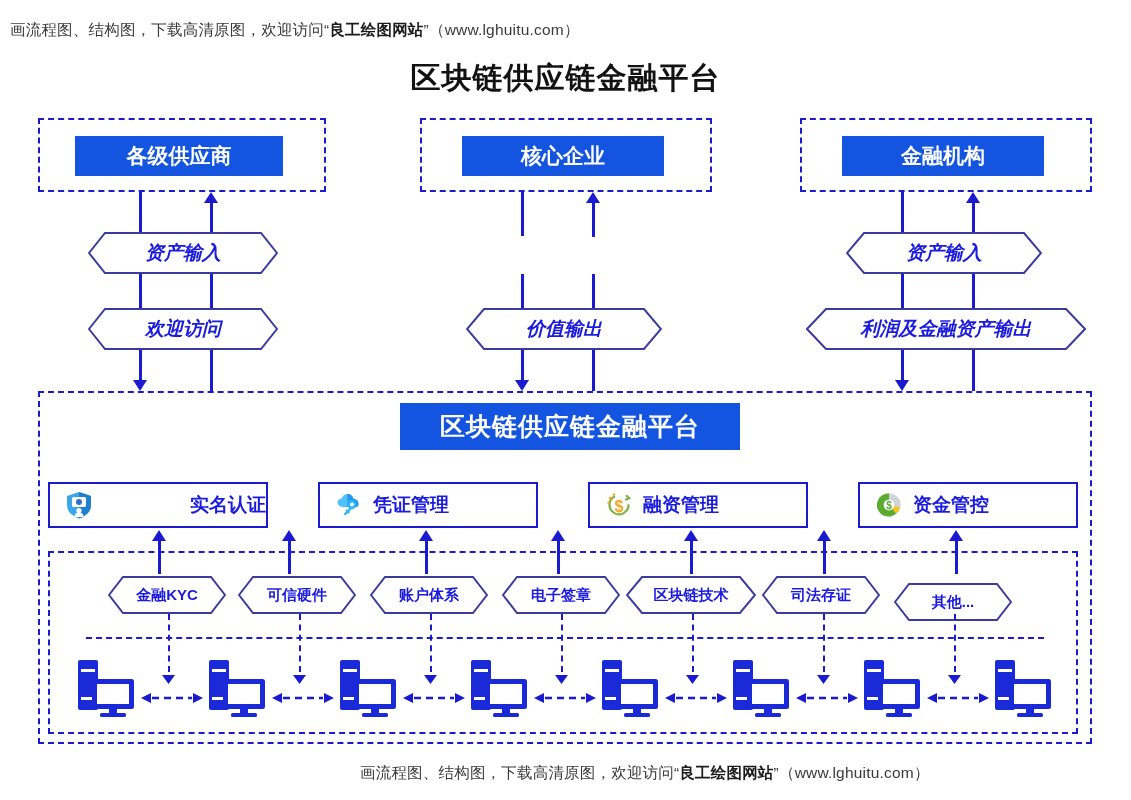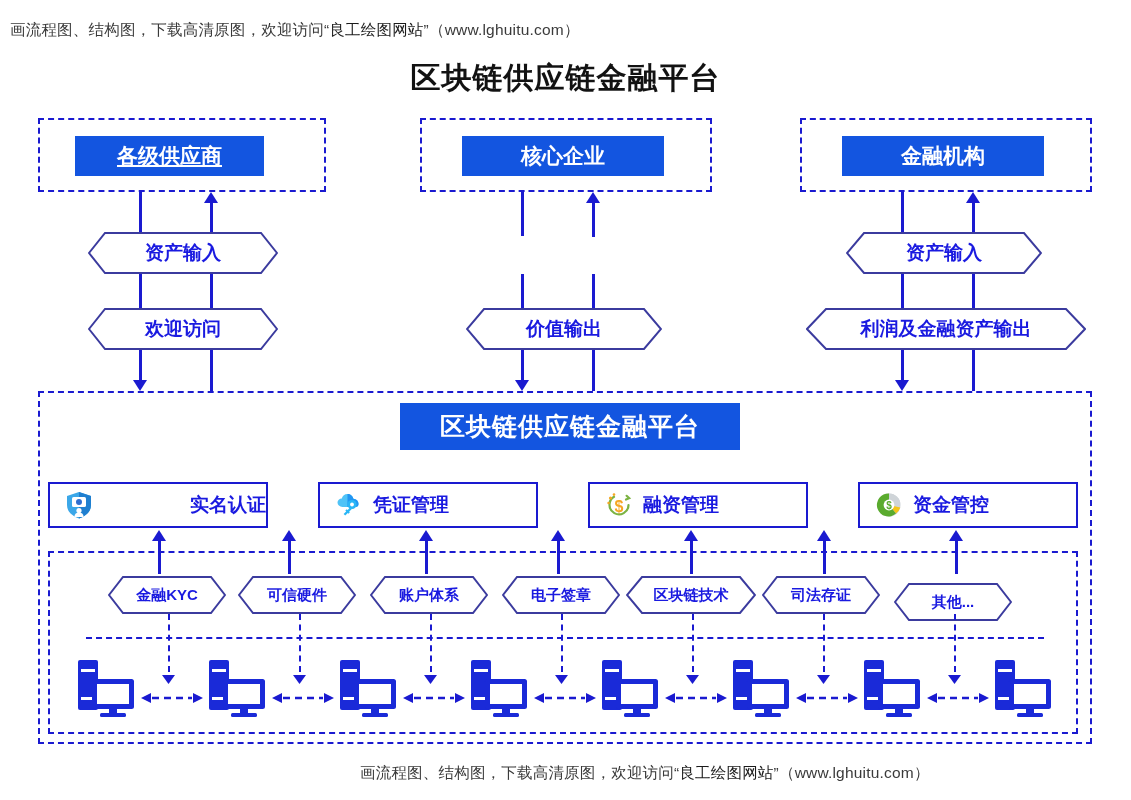--- a/index.html
+++ b/index.html
@@ -12,21 +12,21 @@
   #root { position: relative; width: 1131px; height: 800px; }
 
   
   .wm {
     position: absolute;
     font-size: 15.5px;
     color: #3a3a3a;
     white-space: nowrap;
     letter-spacing: .2px;
   }
-  .wm b { font-weight: normal; color: #1b1b1b; }
+  .wm b { font-weight: bold; color: #1b1b1b; }
   .wm-top { left: 10px; top: 20px; }
   .wm-bot { left: 360px; top: 763px; }
 
   
   .main-title {
     position: absolute; left: 0; top: 58px; width: 1131px;
     text-align: center;
     font-size: 30px; font-weight: bold; color: #121212;
     letter-spacing: 1px;
   }
@@ -51,21 +51,21 @@
   .chip-platform { font-size: 25px; height: 48px; letter-spacing: 1px; }
 
   
   .hex { position: absolute; }
   .hex svg { position: absolute; left: 0; top: 0; }
   .hex span {
     position: absolute; left: 0; top: 0; width: 100%; height: 100%;
     display: flex; align-items: center; justify-content: center;
     color: #1a1ae0; font-weight: bold; white-space: nowrap;
   }
-  .hex-big span { font-size: 19px; }
+  .hex-big span { font-size: 19px; font-style: italic; }
   .hex-sm  span { font-size: 15px; }
 
   
   .feature {
     position: absolute;
     border: 2px solid #1a1ad0;
     background: #ffffff;
     display: flex; align-items: center;
     padding-left: 14px;
     gap: 9px;
@@ -94,21 +94,21 @@
 
 <div id="root">
 
   <div class="wm wm-top">
     <span>画流程图、结构图，下载高清原图，欢迎访问“</span><b>良工绘图网站</b><span>”（www.lghuitu.com）</span>
   </div>
 
   <div class="main-title">区块链供应链金融平台</div>
 
   <div class="dashed-box" style="left:38px; top:118px; width:288px; height:74px;"></div>
-  <div class="blue-chip chip-top" style="left:75px; top:136px; width:189px;text-decoration:underline;">
+  <div class="blue-chip chip-top" style="left:75px; top:136px; width:208px;">
     <span>各级供应商</span>
   </div>
 
   <div class="vline" style="left:139px; top:192px; height:44px;"></div>
   <div class="vline" style="left:210px; top:203px; height:34px;"></div>
   <div class="arrow-u" style="left:204px; top:192px;"></div>
 
   <div class="hex hex-big" style="left:88px; top:232px; width:190px; height:42px;">
     <svg width="190" height="42" viewBox="0 0 190 42">
       <polygon points="17,1 173,1 189,21 173,41 17,41 1,21" fill="#ffffff" stroke="#3b3b9e" stroke-width="2"></polygon>

